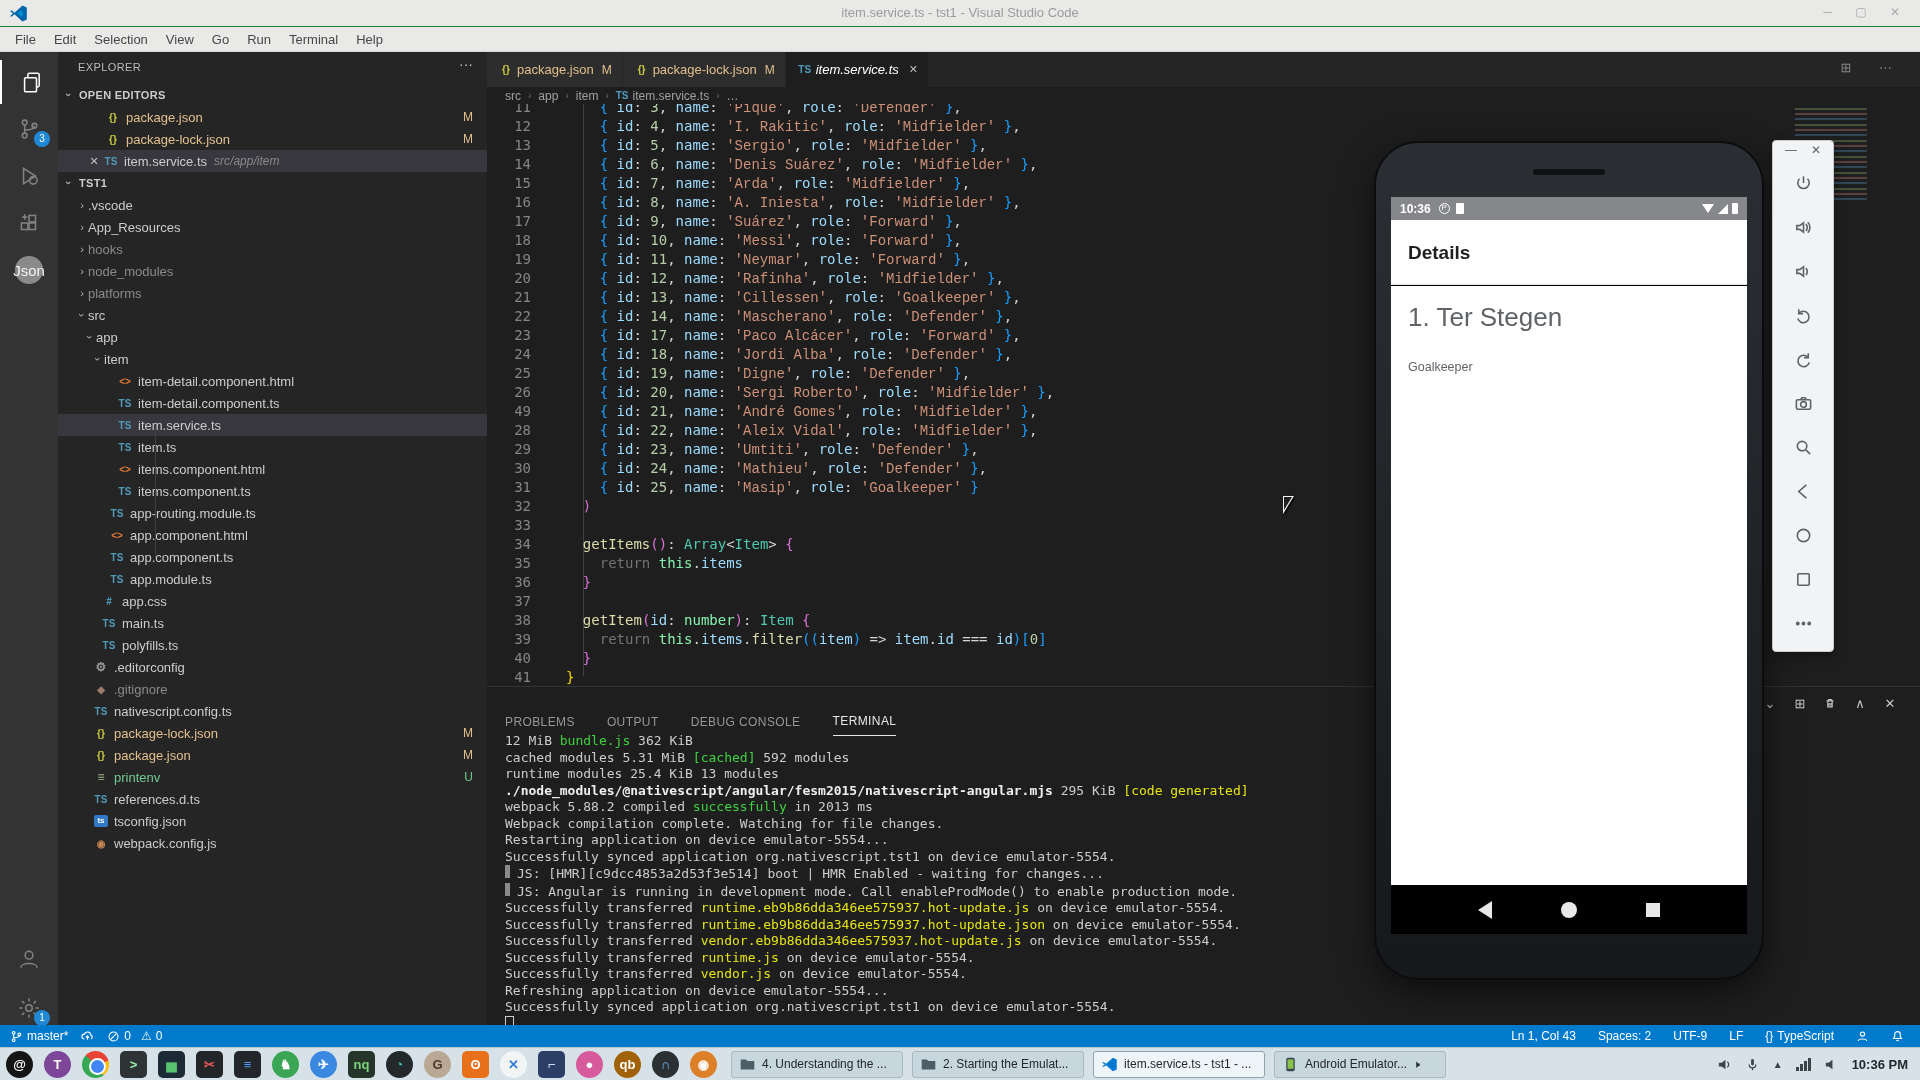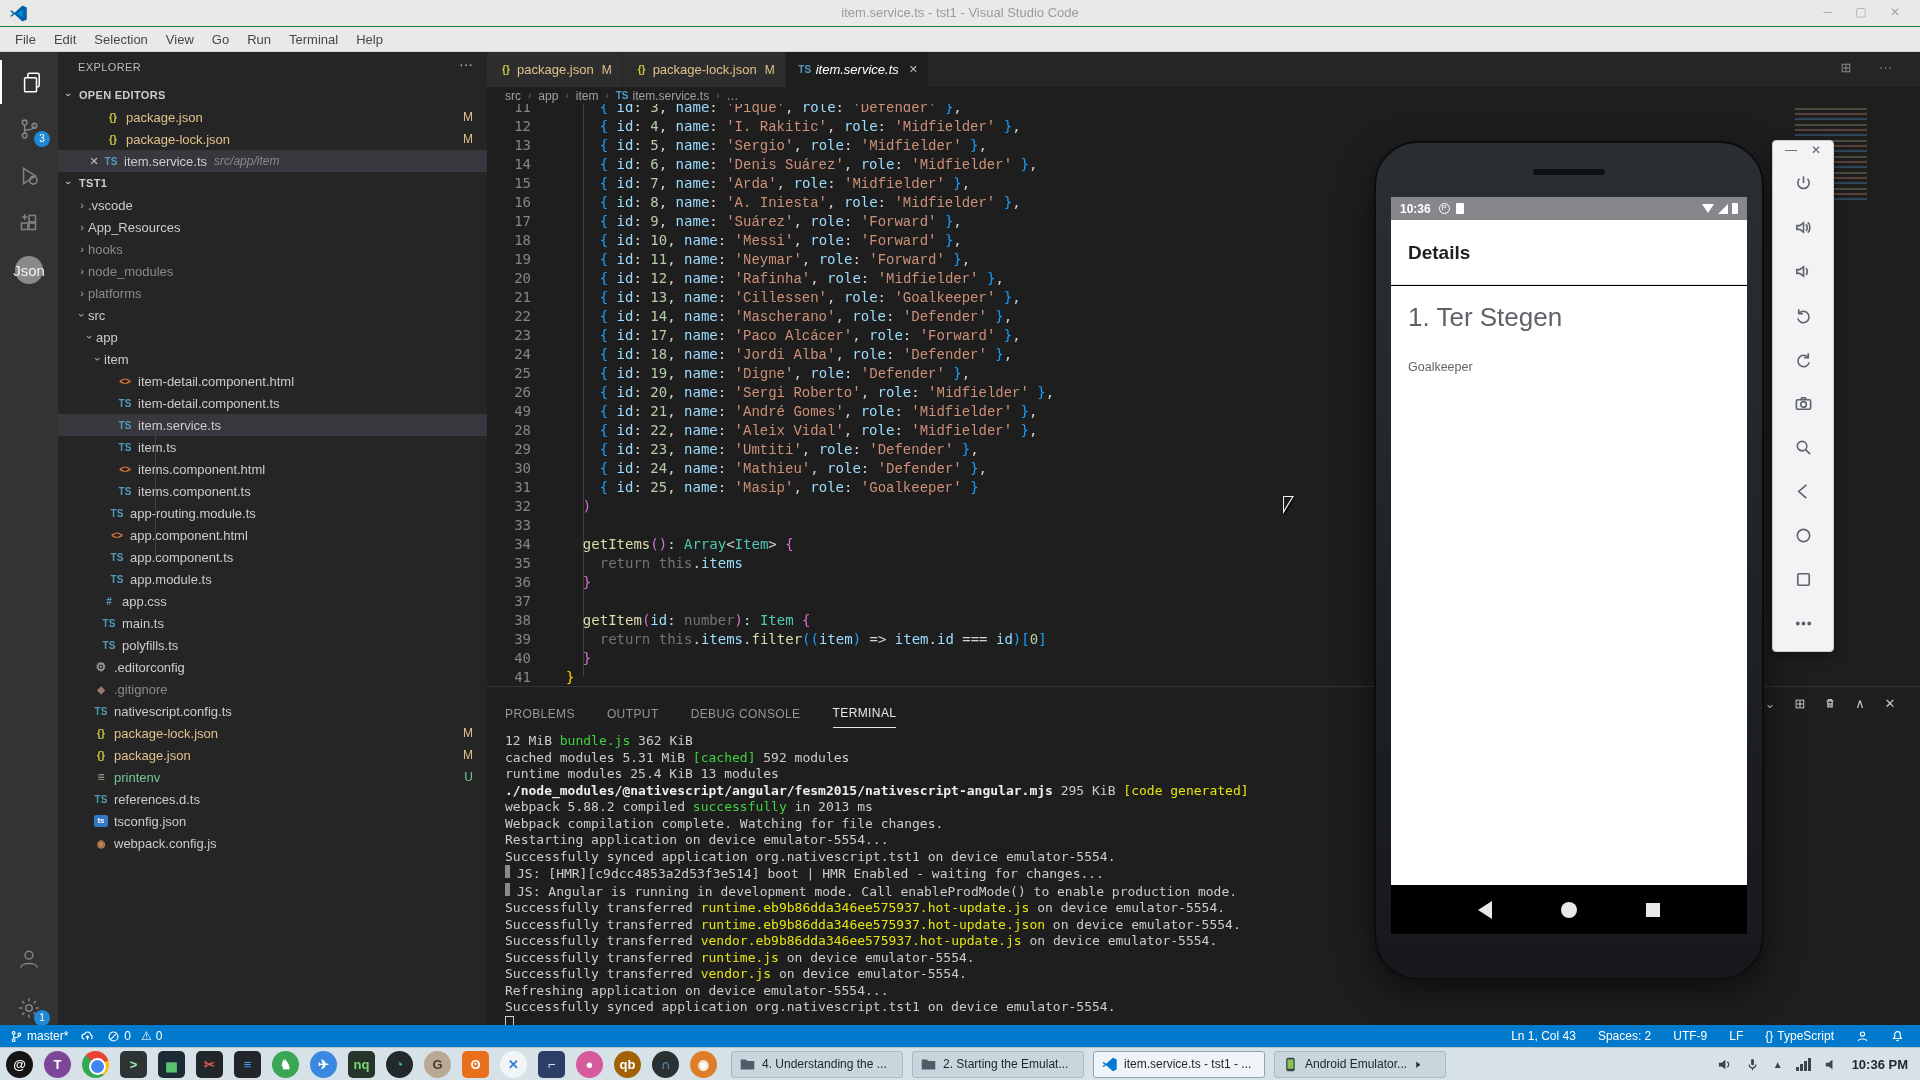--- a/index.html
+++ b/index.html
@@ -75,35 +75,35 @@
   .breadcrumb .sep { margin:0 7px; color:#6a6a6a; font-size:10px; }
   .breadcrumb .fi { width:auto; margin:0 4px 0 0; }
 
   .editor { position:absolute; left:487px; top:104px; width:1433px; height:582px; background:#1e1e1e; overflow:hidden; }
   .code-inner { position:absolute; left:0; top:-6px; }
   .code-row { height:19px; display:flex; font-family:"DejaVu Sans Mono", monospace; font-size:14px; line-height:19px; }
   .ln { width:44px; text-align:right; color:#858585; flex:none; }
   .lc { padding-left:35px; white-space:pre; color:#d4d4d4; }
   .indent-guide { position:absolute; left:96px; top:0; width:1px; height:572px; background:#404040; }
   .tk-def { color:#d4d4d4; } .tk-prop { color:#9cdcfe; } .tk-num { color:#b5cea8; }
-  .tk-str { color:#ce9178;font-family:Liberation Mono, monospace; } .tk-kw { color:#737373; } .tk-this { color:#737373; }
+  .tk-str { color:#ce9178;font-family:Liberation Mono, monospace; } .tk-kw { color:#737373; } .tk-this { color:#86efac; }
   .tk-fn { color:#dcdcaa; } .tk-type { color:#4ec9b0; } .tk-op { color:#d4d4d4; }
   .tk-p1 { color:#ffd700; } .tk-p2 { color:#da70d6; } .tk-p3 { color:#179fff; }
   .minimap { position:absolute; left:1795px; top:108px; width:72px; height:92px; opacity:.8;
     background:repeating-linear-gradient(180deg, rgba(140,170,110,.45) 0 2px, transparent 2px 5px,
       rgba(206,145,120,.4) 5px 7px, transparent 7px 10px, rgba(86,156,214,.4) 10px 12px, transparent 12px 16px); }
   .mouse { position:absolute; left:1283px; top:496px; width:0; height:0;
     border-left:11px solid #f2f2f2; border-bottom:18px solid transparent; filter:drop-shadow(1px 1px 1px #000); }
   .mouse::after { content:""; position:absolute; left:-10px; top:1px; width:0; height:0;
     border-left:8px solid #1e1e1e; border-bottom:13px solid transparent; }
 
   
   .panel { position:absolute; left:487px; top:686px; width:1433px; height:339px; background:#1e1e1e;
     border-top:1px solid #333333; }
-  .panel-tabs { position:absolute; left:18px; top:8px; height:35px; display:flex; gap:32px; align-items:center; }
+  .panel-tabs { position:absolute; left:18px; top:16px; height:35px; display:flex; gap:32px; align-items:center; }
   .ptab { font-size:12px; color:#969696; letter-spacing:.4px; padding:9px 0 7px; }
   .ptab.active { color:#e7e7e7; border-bottom:1px solid #e7e7e7; }
   .panel-icons { position:absolute; right:22px; top:8px; display:flex; gap:14px; color:#c5c5c5; }
   .panel-icons .pi { width:16px; height:16px; display:flex; align-items:center; justify-content:center; font-size:13px; }
   .panel-icons svg { width:14px; height:14px; stroke:currentColor; fill:none; stroke-width:1.3; }
   .term { position:absolute; left:18px; top:46px; font-family:"DejaVu Sans Mono", monospace;
     font-size:13px; line-height:16.5px; color:#cccccc; white-space:pre; }
   .tk-t { color:#cccccc; } .tk-g { color:#3fd23f; } .tk-y { color:#e5e510; }
   .tk-wb { color:#eeeeee; font-weight:bold; }
   .tbar { display:inline-block; width:5px; height:13px; background:#8a8a8a; margin-right:7px; }

